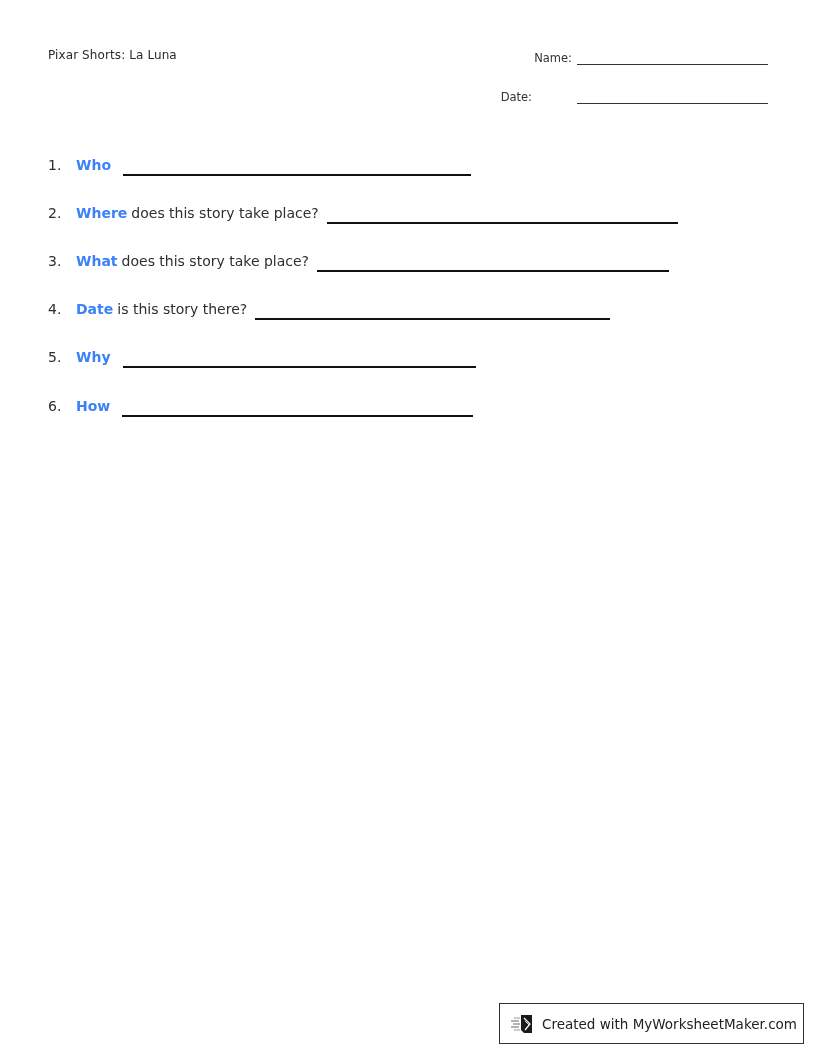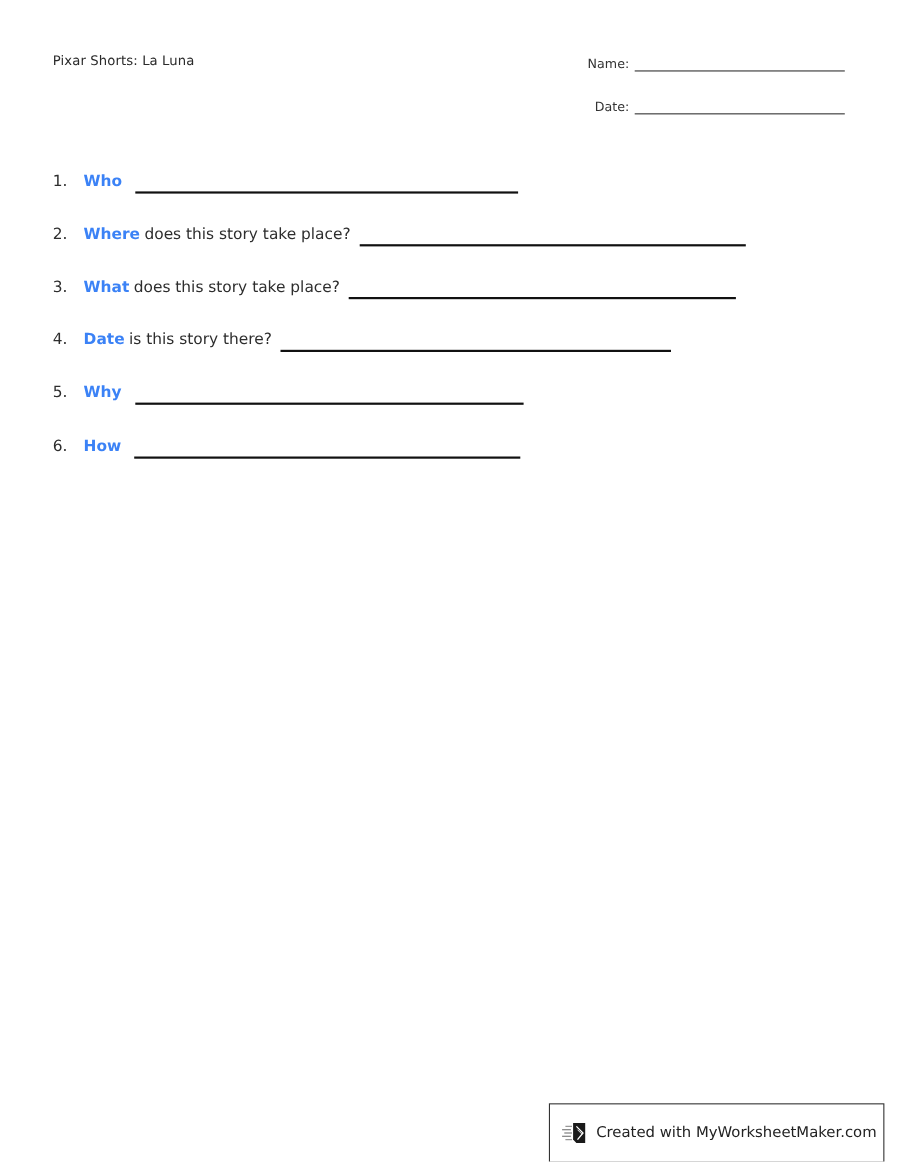--- a/index.html
+++ b/index.html
@@ -9,37 +9,37 @@
              font-weight: normal; letter-spacing: 0.1px; }
     .field { position: absolute; right: 48px; display: flex; align-items: flex-end; }
     .field .lbl { font-size: 11.5px; color: #333; margin-right: 5px; line-height: 14px; }
     .field .line { width: 191px; border-bottom: 1.4px solid #333; height: 14px; }
     .q { position: absolute; left: 48px; display: flex; align-items: flex-end; font-size: 14px;
          color: #2e2e2e; white-space: nowrap; }
     .q .num { width: 28px; display: inline-block; }
     .q .kw { font-weight: bold; color: #3b82f6; margin-right: 4px; }
     .q .ans { display: inline-block; border-bottom: 2px solid #111; height: 16px; margin-left: 8px;
               position: relative; top: 3px; }
-    .footer { position: absolute; left: 499px; top: 1003px; width: 305px; height: 54px;
+    .footer { position: absolute; left: 499px; top: 1003px; width: 305px; height: 41px;
               border: 1px solid #333; box-sizing: border-box; display: flex; align-items: center;
               padding-left: 10px; }
     .footer .icon { width: 28px; height: 22px; margin-right: 4px; }
     .footer .txt { font-size: 13.5px; color: #222; }
   </style>
 </head>
 <body>
 
 <div>
   <div class="title">Pixar Shorts: La Luna</div>
 
   <div class="field" style="top:50px;">
     <span class="lbl">Name:</span>
     <span class="line"></span>
   </div>
-  <div class="field" style="top:89px;">
+  <div class="field" style="top:89px;gap:40px;">
     <span class="lbl">Date:</span>
     <span class="line"></span>
   </div>
 
   <div class="q" style="top:155px;">
     <span class="num">1.</span>
     <span class="kw">Who</span>
     <span class="ans" style="width: 348.203px;"></span>
   </div>
 

